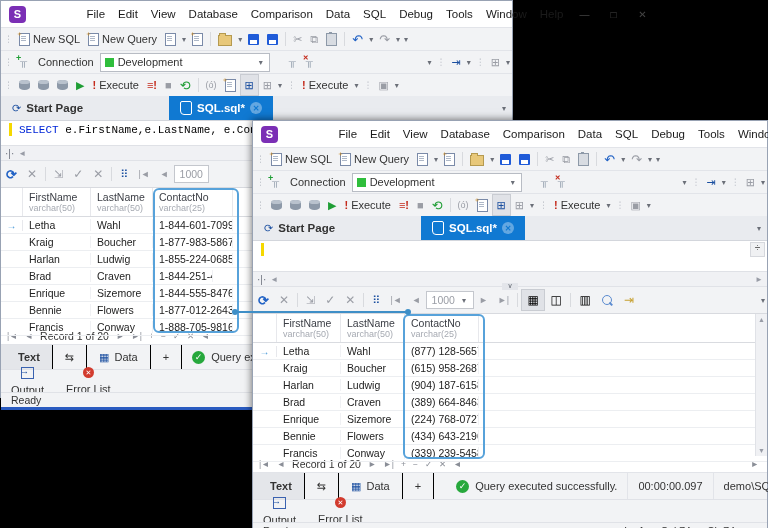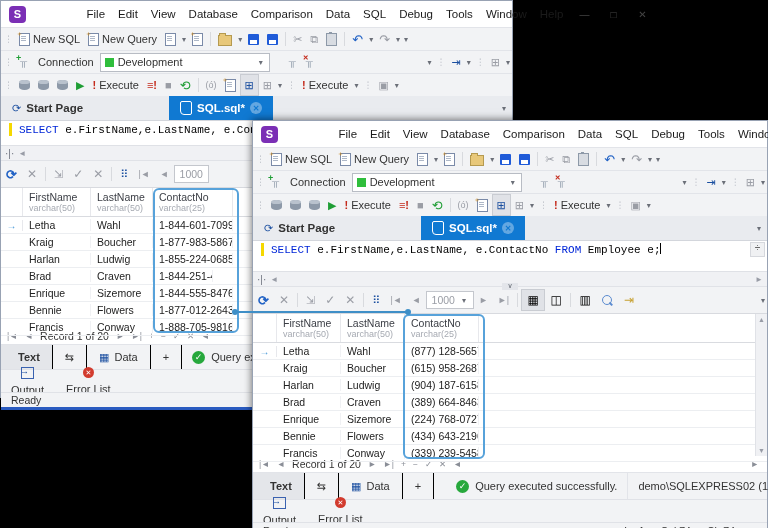--- a/index.html
+++ b/index.html
@@ -615,21 +615,20 @@
     <div class="tab active" style="margin-left:75px">
       <span class="scroll-ic"></span>
       <span>SQL.sql*</span>
       <span class="closec">✕</span>
     </div>
     <span class="chev chev-end">▾</span>
   </div>
 
   <div class="editor" style="height:30px">
     <div class="chbar"></div>
-    <div class="sqlline"><span class="kw">SELECT</span><span> e.FirstName,e.LastName, e.ContactNo </span><span class="kw">FROM</span><span> Employee e;</span><span class="caret"></span></div>
     <div class="ed-split">÷</div>
   </div>
 
   <div class="hscroll" style="position:relative">
     <span class="hgrip">·|·</span>
     <span>◄</span>
     <span style="margin-left:auto;padding-right:4px">►</span>
     <div class="collapse-v" style="bottom:-4px">∨</div>
   </div>
 
@@ -791,20 +790,23 @@
         <span>Data</span>
       </div>
     <div class="btab">
         <span>+</span>
       </div>
     <div class="statuszone" style="margin-left:12px">
       <span class="i-greenck">✓</span>
       <span>Query executed successfully.</span>
     </div>
     <div class="statuszone">
+        <span>00:00:00.097</span>
+      </div>
+    <div class="statuszone">
         <span>demo\SQLEXPRESS02 (16)</span>
       </div>
 
   </div>
 
   <div class="outrow" style="height:22px">
     <span class="outtab">
         <span class="i-out"></span>
         <span>Output</span>
       </span>

